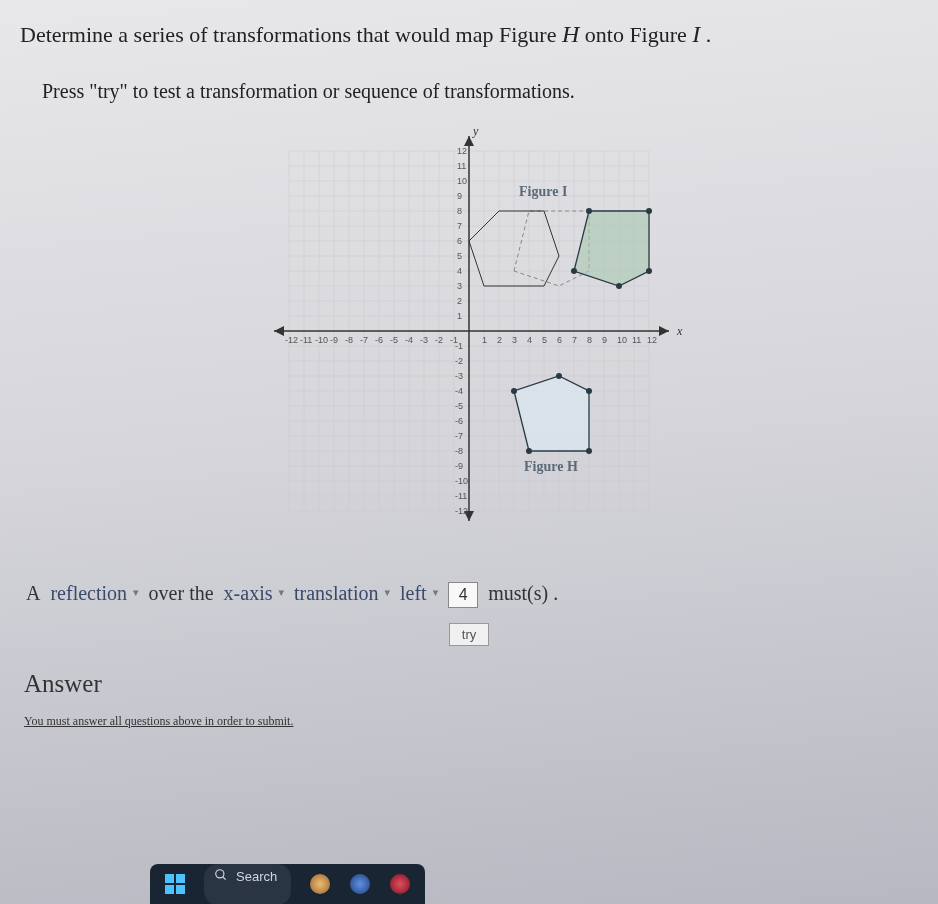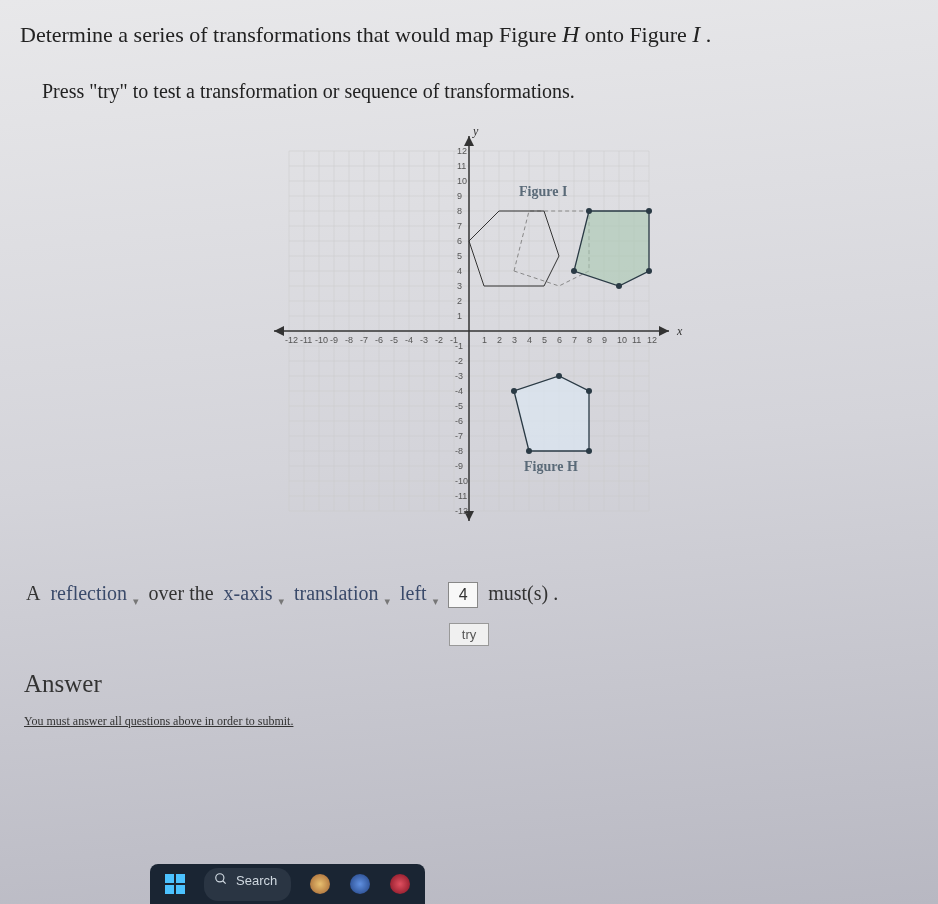--- a/index.html
+++ b/index.html
@@ -45,21 +45,21 @@
   .answer-area {
     font-size: 20px;
     font-family: Georgia, serif;
     color: #333;
     padding: 0 6px;
     line-height: 2.2;
   }
   .answer-area .row1 { display: flex; flex-wrap: wrap; align-items: baseline; gap: 10px; }
   .sel {
     display: inline-flex;
-    align-items: flex-end;
+    align-items: center;
     gap: 6px;
     border: none;
     color: #3a4a6a;
   }
   .sel .chev { font-size: 11px; color: #777; position: relative; top: -1px; }
   .unit-input {
     display: inline-block;
     width: 30px;
     height: 26px;
     border: 1px solid #888;
@@ -108,21 +108,21 @@
     width: 20px; height: 20px;
     display: grid; grid-template: 1fr 1fr / 1fr 1fr; gap: 2px;
   }
   .win-logo span:nth-child(1){background:#4cc2ff;}
   .win-logo span:nth-child(2){background:#4cc2ff;}
   .win-logo span:nth-child(3){background:#4cc2ff;}
   .win-logo span:nth-child(4){background:#4cc2ff;}
   .search-pill {
     display: flex; align-items: center; gap: 8px;
     background: #2a3543; color: #cfd8e0;
-    padding: 4px 14px 12px 10px; border-radius: 14px;
+    padding: 4px 14px 20px 10px; border-radius: 14px;
     font: 13px Arial;
   }
   .circ { width: 20px; height: 20px; border-radius: 50%; }
 </style>
 </head>
 <body>
 
 <p class="question-text">
   <span>Determine a series of transformations that would map Figure </span>
   <span class="fig-var">H</span>

